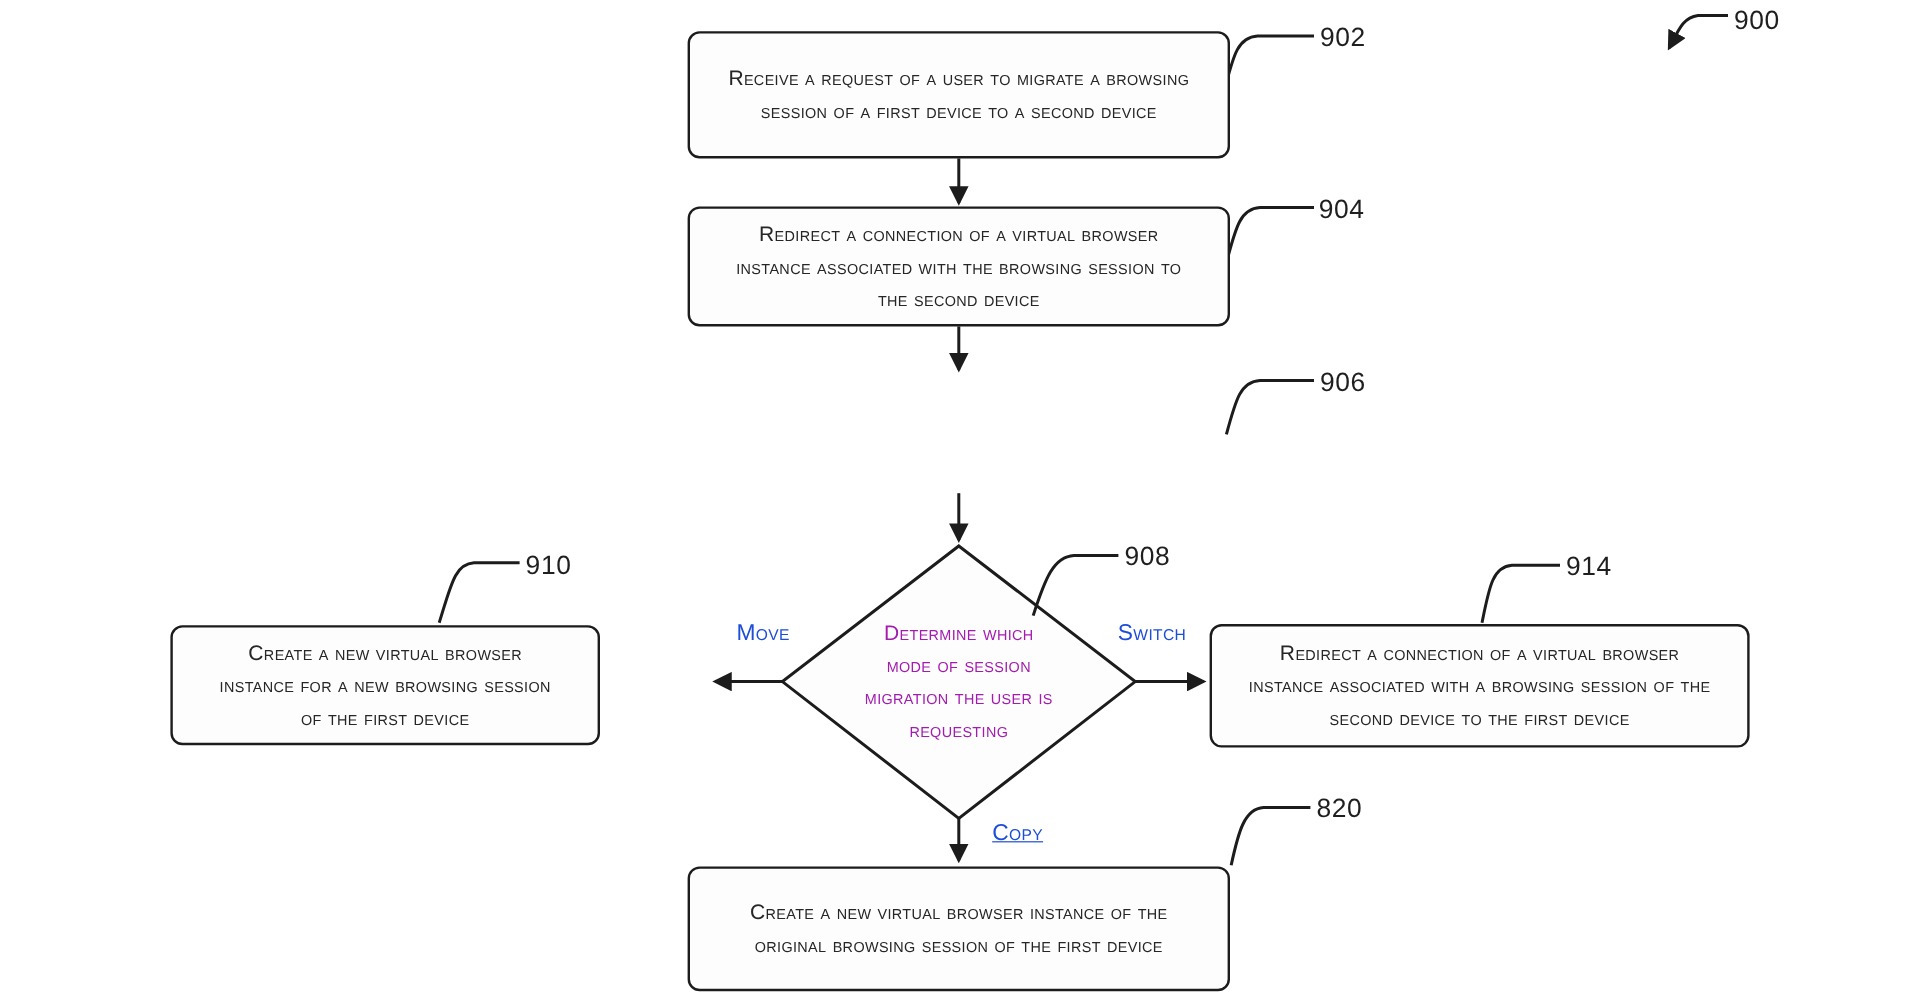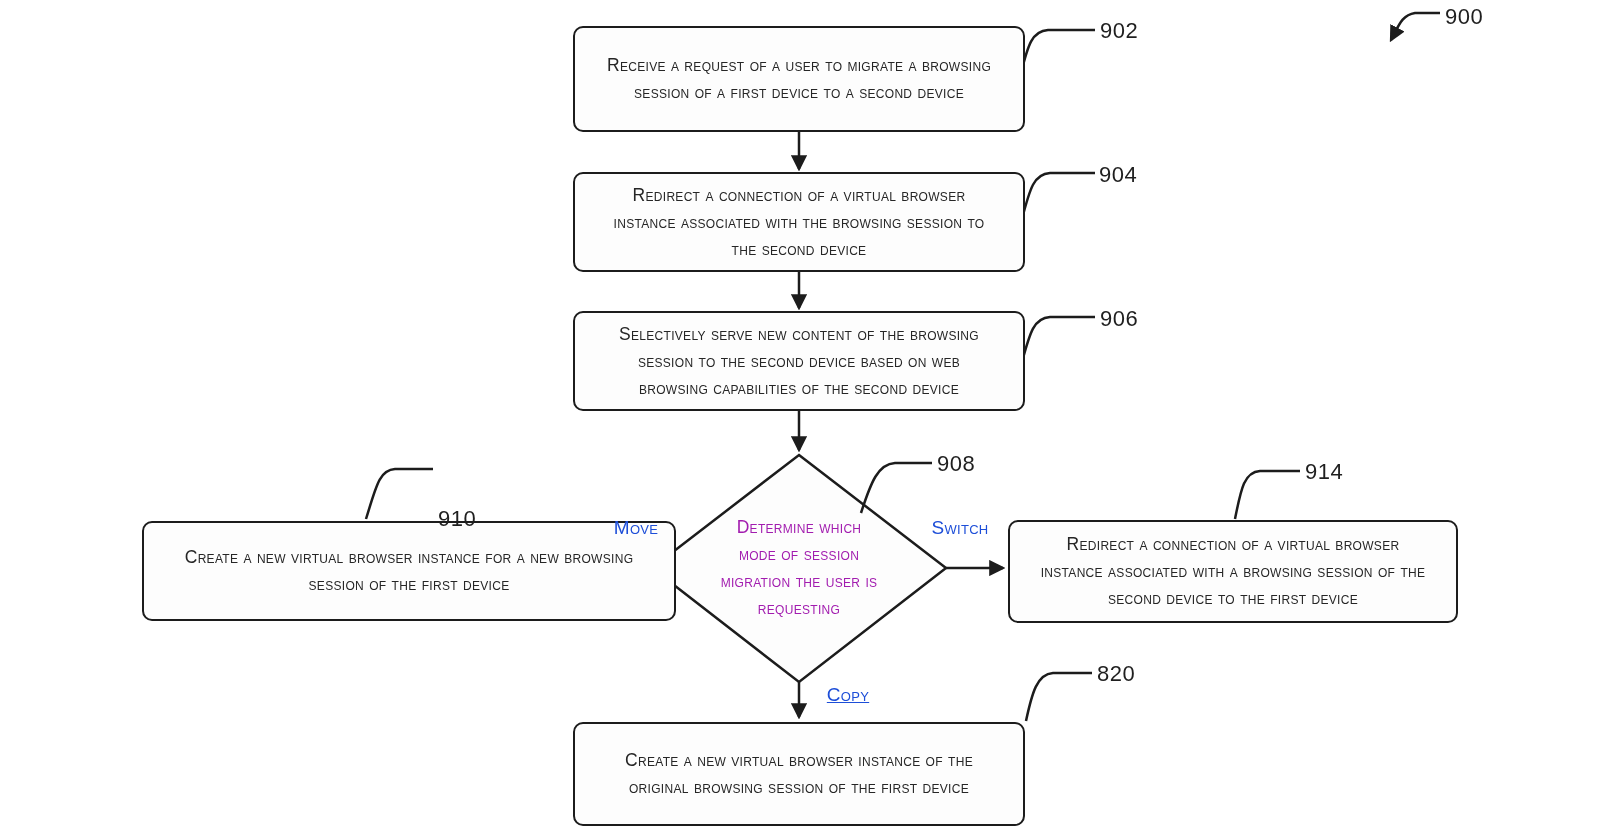--- a/index.html
+++ b/index.html
@@ -58,25 +58,22 @@
   </svg>
 
   <div class="node" style="left:573px;top:26px;width:452px;height:106px;">
     <span>Receive a request of a user to migrate a browsing session of a first device to a second device</span>
   </div>
 
   <div class="node" style="left:573px;top:172px;width:452px;height:100px;">
     <span>Redirect a connection of a virtual browser instance associated with the browsing session to the second device</span>
   </div>
 
-  <div class="node" style="left:573px;top:311px;width:452px;height:100px;">
-    <span>Selectively serve new content of the browsing session to the second device based on web browsing capabilities of the second device</span>
-  </div>
 
-  <div class="node" style="left:142px;top:521px;width:534px;height:100px;padding:4px 32px;">
+  <div class="node" style="left:142px;top:521px;width:358px;height:100px;padding:4px 32px;">
     <span>Create a new virtual browser instance for a new browsing session of the first device</span>
   </div>
 
   <div class="node" style="left:1008px;top:520px;width:450px;height:103px;">
     <span>Redirect a connection of a virtual browser instance associated with a browsing session of the second device to the first device</span>
   </div>
 
   <div class="node" style="left:573px;top:722px;width:452px;height:104px;">
     <span>Create a new virtual browser instance of the original browsing session of the first device</span>
   </div>
@@ -90,17 +87,17 @@
 
   <div class="edge-label" style="left:603px;top:517px;width:66px;">Move</div>
   <div class="edge-label" style="left:922px;top:517px;width:76px;">Switch</div>
   <div class="edge-label" style="left:818px;top:684px;width:60px;text-decoration:underline;">Copy</div>
 
   <div class="refnum" style="left:1445px;top:4px;">900</div>
   <div class="refnum" style="left:1100px;top:18px;">902</div>
   <div class="refnum" style="left:1099px;top:162px;">904</div>
   <div class="refnum" style="left:1100px;top:306px;">906</div>
   <div class="refnum" style="left:937px;top:451px;">908</div>
-  <div class="refnum" style="left:438px;top:458px;margin-top:48px;">910</div>
+  <div class="refnum" style="left:438px;top:458px;">910</div>
   <div class="refnum" style="left:1305px;top:459px;">914</div>
   <div class="refnum" style="left:1097px;top:661px;">820</div>
 
 </div>
 
 </body></html>

